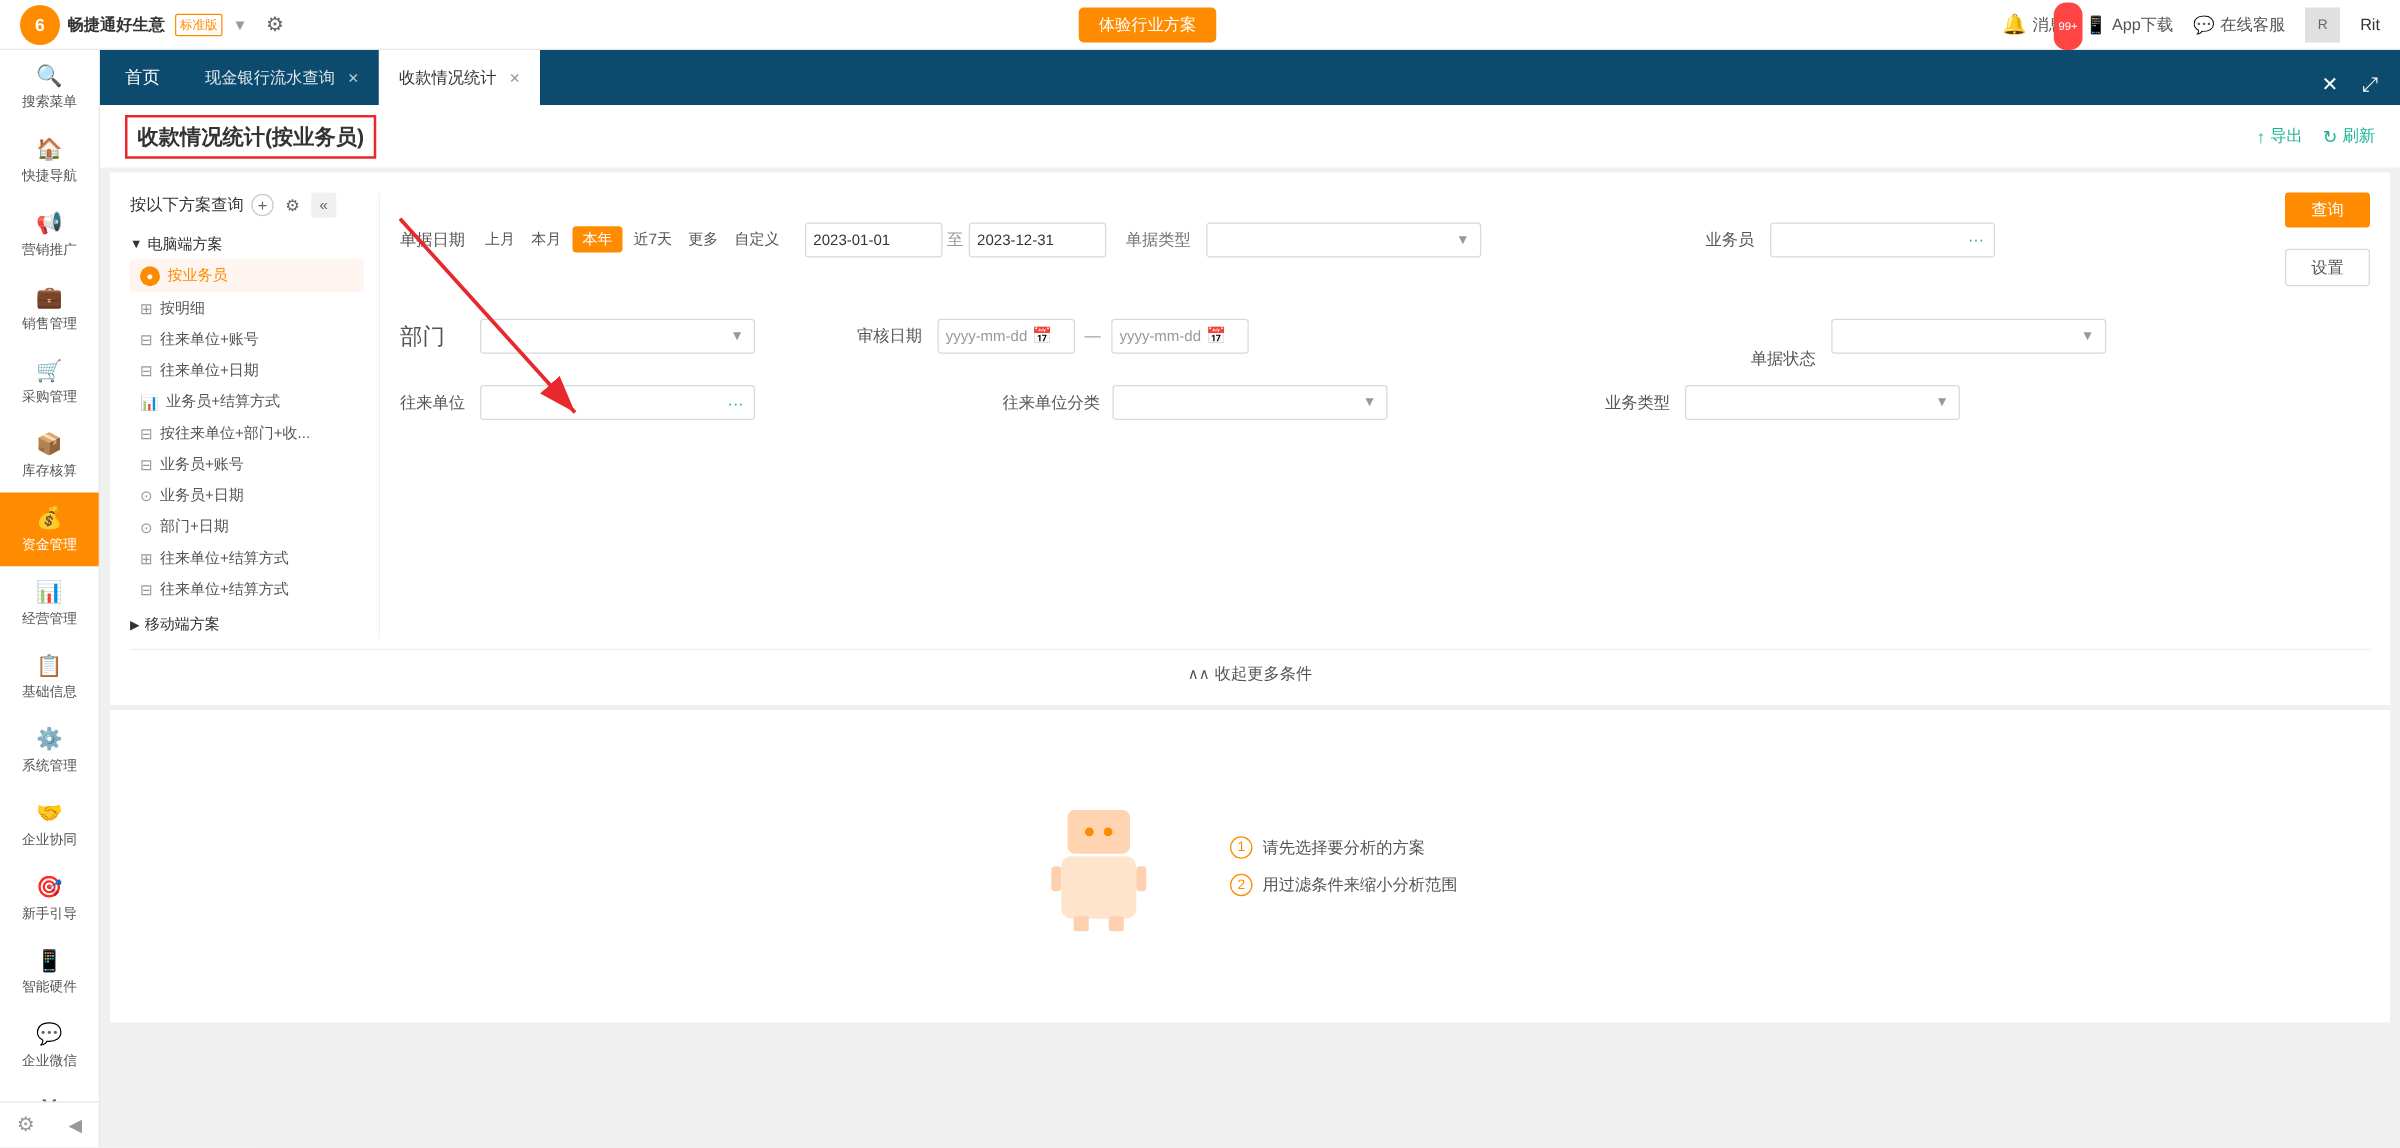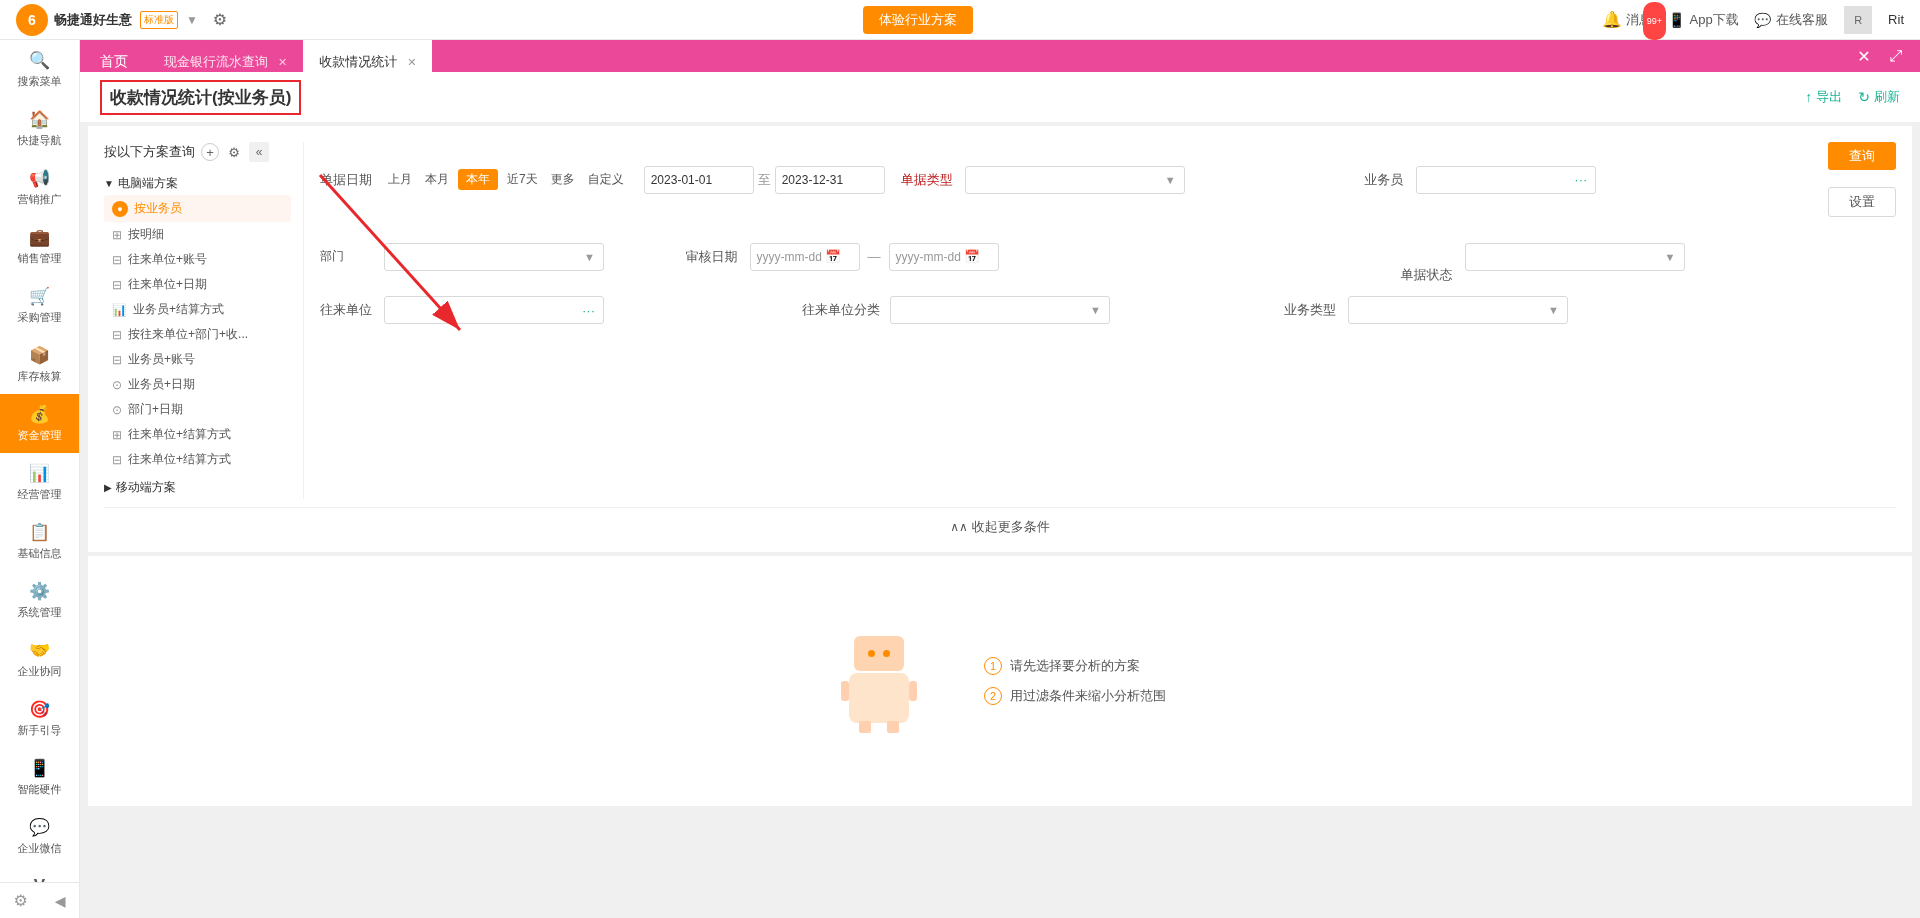--- a/index.html
+++ b/index.html
@@ -104,21 +104,21 @@
       </div>
     </div>
     <div style="border-top:1px solid #e8e8e8; padding:8px 0; display:flex; align-items:center; justify-content:space-around;">
       <div style="cursor:pointer; color:#999; font-size:16px;">⚙</div>
       <div style="cursor:pointer; color:#999; font-size:14px;">◀</div>
     </div>
   </div>
 
   <div style="flex:1; display:flex; flex-direction:column; overflow:hidden;">
 
-    <div style="height:32px; background:#ec4899; display:flex; align-items:flex-start; flex-shrink:0; position:relative;">
+    <div style="height:44px; background:#0c4a6e; display:flex; align-items:flex-end; flex-shrink:0; position:relative;">
       <div style="padding:0 20px; color:#fff; font-size:14px; cursor:pointer; height:44px; display:flex; align-items:center;">首页</div>
       <div style="height:44px; display:flex; align-items:center; padding:0 16px; cursor:pointer; color:rgba(255,255,255,0.85); font-size:13px; gap:6px;">
         <span>现金银行流水查询</span>
         <span style="font-size:11px; color:rgba(255,255,255,0.7); margin-left:4px; cursor:pointer;">✕</span>
       </div>
       <div style="height:44px; display:flex; align-items:center; padding:0 16px; cursor:pointer; background:#fff; color:#333; font-size:13px; gap:6px;">
         <span>收款情况统计</span>
         <span style="font-size:11px; color:#999; margin-left:4px; cursor:pointer;">✕</span>
       </div>
       <div style="flex:1;"></div>
@@ -234,21 +234,21 @@
                     <span style="color:#333;">2023-01-01</span>
                   </div>
                   <span style="color:#999;">至</span>
                   <div style="height:28px; border:1px solid #d9d9d9; border-radius:3px; padding:0 6px; font-size:12px; display:flex; align-items:center; gap:4px; cursor:pointer; min-width:110px;">
                     <span style="color:#333;">2023-12-31</span>
                   </div>
                 </div>
               </div>
 
               <div style="display:flex; align-items:center; gap:8px; flex:1;">
-                <span style="color:#b91c1c; font-size:13px; white-space:nowrap; min-width:56px;">单据类型</span>
+                <span style="color:#737373; font-size:13px; white-space:nowrap; min-width:56px;">单据类型</span>
                 <div style="flex:1; height:28px; border:1px solid #d9d9d9; border-radius:3px; padding:0 8px; font-size:12px; display:flex; align-items:center; justify-content:space-between; cursor:pointer; max-width:220px;">
                   <span style="color:#999;"></span>
                   <span style="color:#999; font-size:11px;">▼</span>
                 </div>
               </div>
 
               <div style="display:flex; align-items:center; gap:8px; flex:1;">
                 <span style="color:#555; font-size:13px; white-space:nowrap; min-width:44px;">业务员</span>
                 <div style="flex:1; height:28px; border:1px solid #d9d9d9; border-radius:3px; padding:0 8px; font-size:12px; display:flex; align-items:center; justify-content:space-between; cursor:pointer; max-width:180px;">
                   <span style="color:#999;"></span>
@@ -257,21 +257,21 @@
               </div>
 
               <div style="display:flex; flex-direction:column; gap:17px;">
                 <button style="background:#ff8c00; color:#fff; border:none; padding:5px 20px; border-radius:3px; cursor:pointer; font-size:13px;">查询</button>
                 <button style="background:#fff; color:#555; border:1px solid #d9d9d9; padding:5px 20px; border-radius:3px; cursor:pointer; font-size:13px;">设置</button>
               </div>
             </div>
 
             <div style="display:flex; align-items:center; gap:16px; margin-bottom:12px;">
               <div style="display:flex; align-items:center; gap:8px; flex:1;">
-                <span style="color:#555; font-size:12px; white-space:nowrap; min-width:56px;">部门</span>
+                <span style="color:#555; font-size:18px; white-space:nowrap; min-width:56px;">部门</span>
                 <div style="flex:1; height:28px; border:1px solid #d9d9d9; border-radius:3px; padding:0 8px; font-size:12px; display:flex; align-items:center; justify-content:space-between; cursor:pointer; max-width:220px;">
                   <span style="color:#999;"></span>
                   <span style="color:#999; font-size:11px;">▼</span>
                 </div>
               </div>
               <div style="display:flex; align-items:center; gap:8px; flex:2;">
                 <span style="color:#555; font-size:13px; white-space:nowrap; min-width:56px;">审核日期</span>
                 <div style="height:28px; border:1px solid #d9d9d9; border-radius:3px; padding:0 6px; font-size:12px; display:flex; align-items:center; gap:4px; cursor:pointer; min-width:110px;">
                   <span style="color:#999;">yyyy-mm-dd</span>
                   <span style="color:#ccc; font-size:13px;">📅</span>

